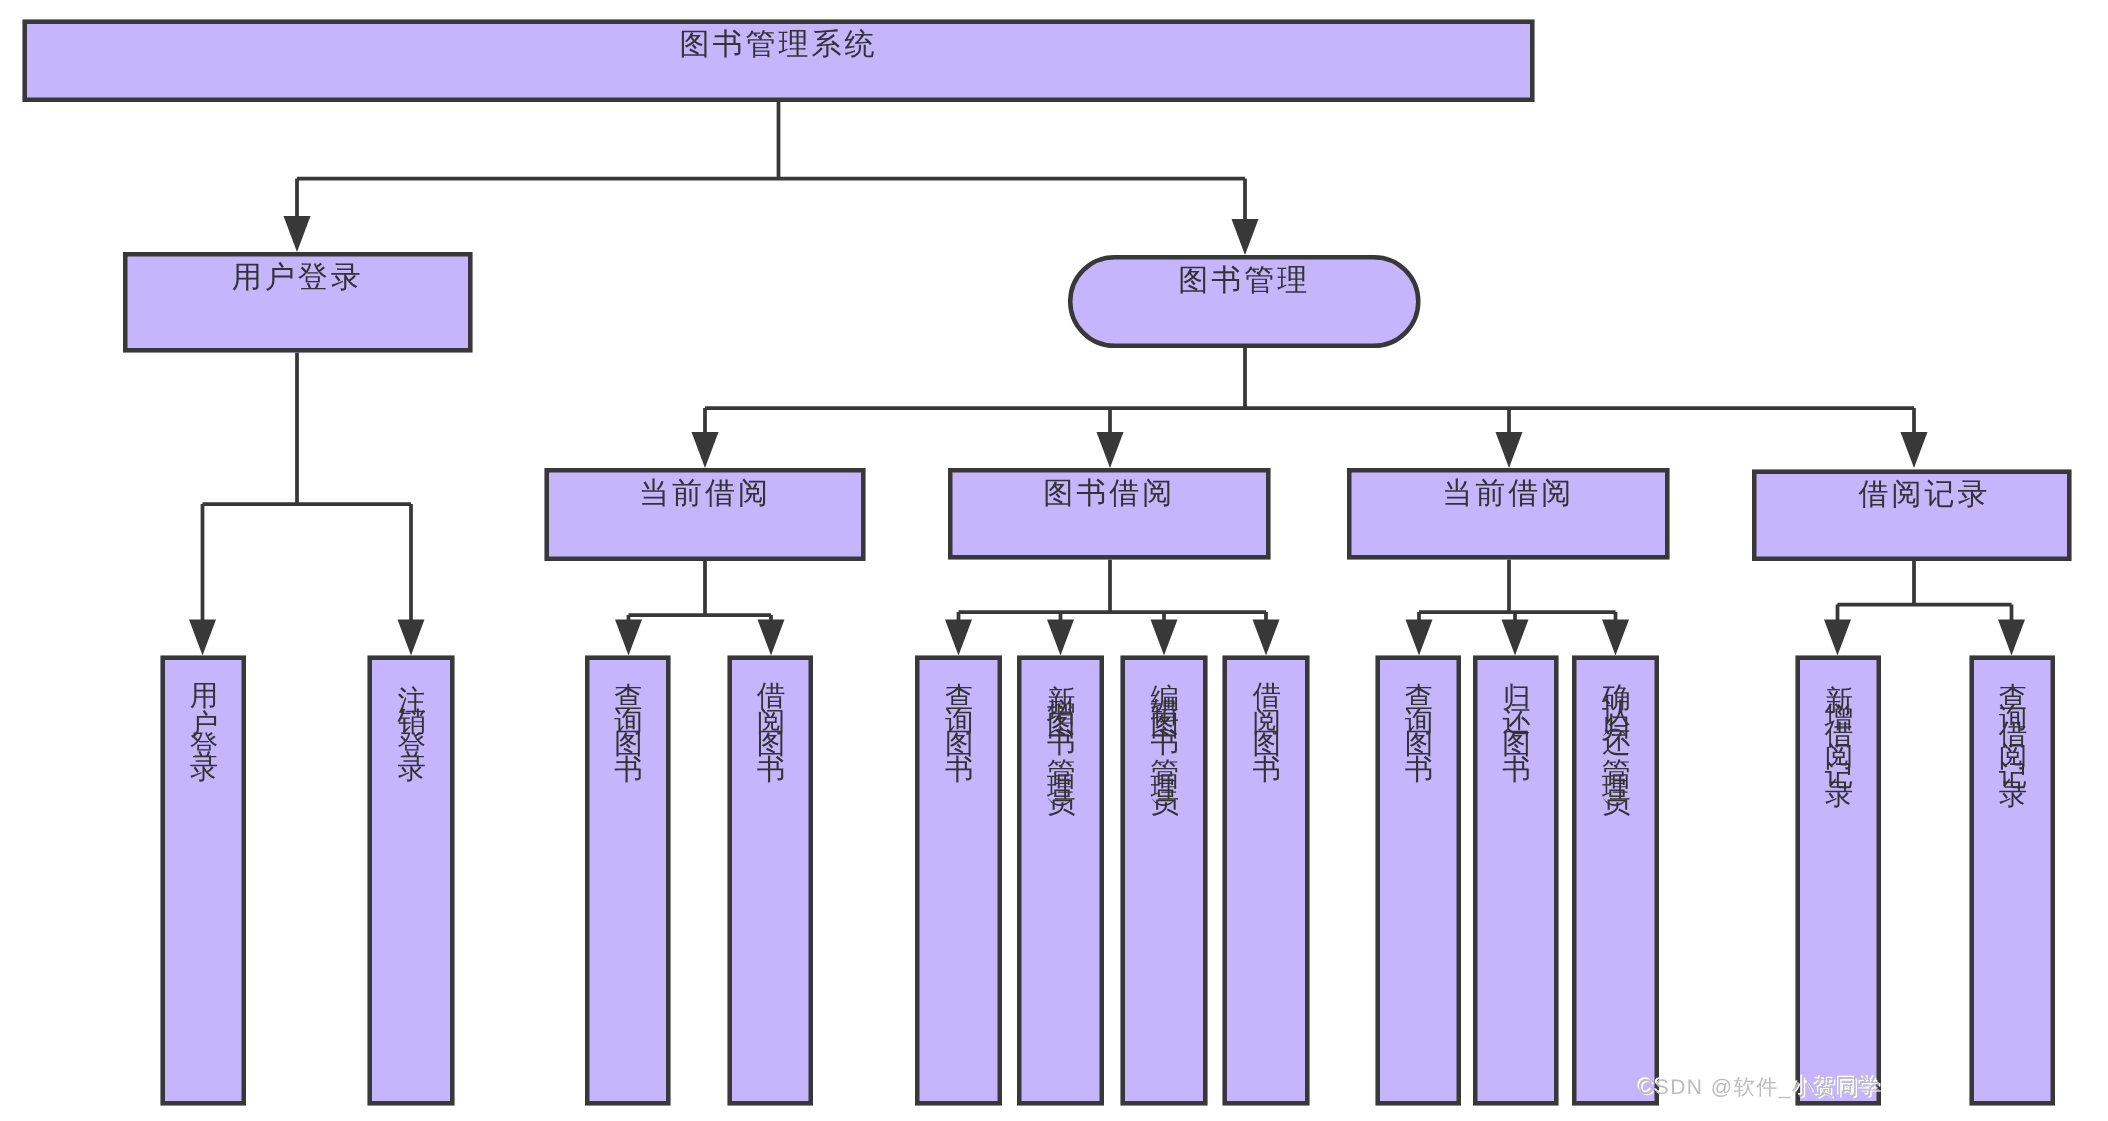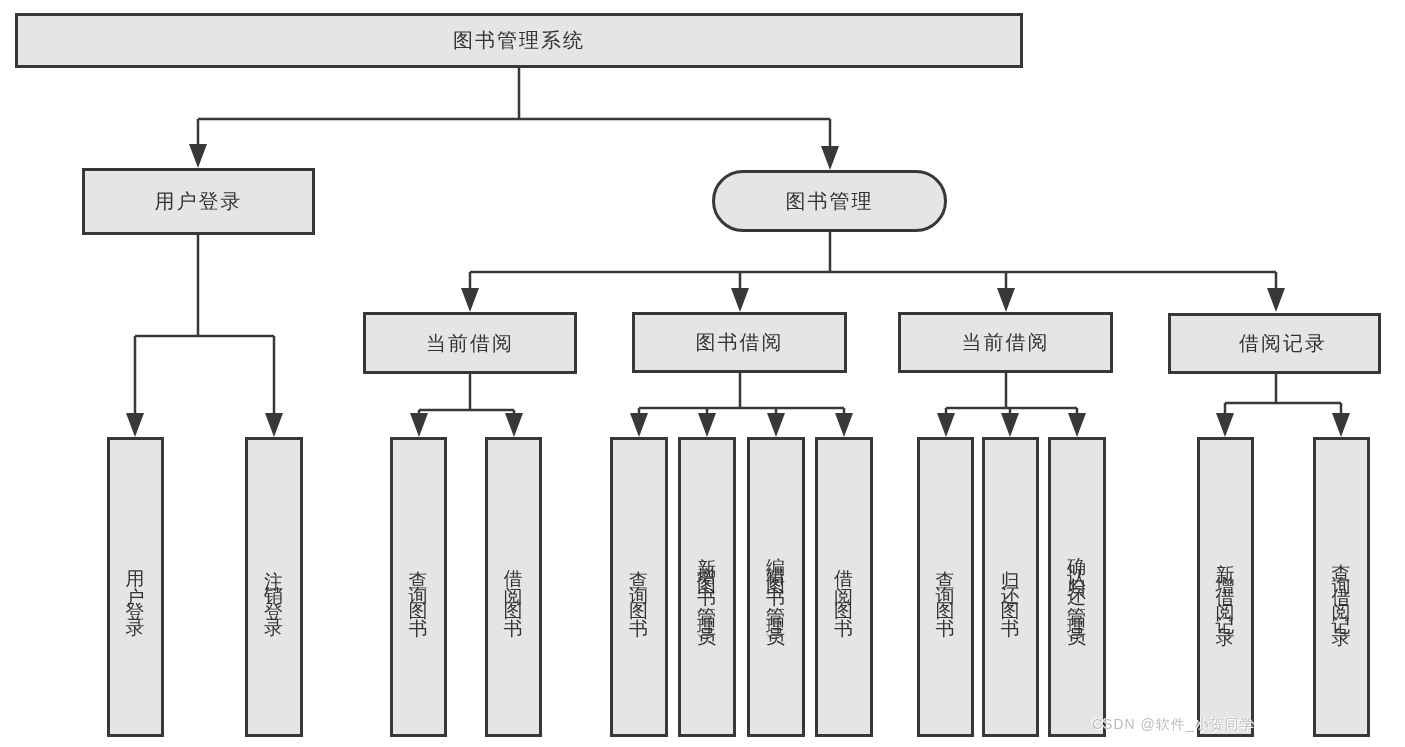--- a/index.html
+++ b/index.html
@@ -10,23 +10,23 @@
     background: #ffffff;
     font-family: "Liberation Sans", "DejaVu Sans", sans-serif;
     color: #333333;
     overflow: hidden;
   }
   svg.wires { position: absolute; left: 0; top: 0; z-index: 0; }
   .node {
     position: absolute;
     box-sizing: border-box;
     border: 3px solid #383838;
-    background: #e5e5e5;
+    background: #c4b5fd;
     display: flex;
-    align-items: center;
+    align-items: flex-start;
     justify-content: center;
     z-index: 1;
   }
   .hbox { font-size: 20px; letter-spacing: 2px; white-space: nowrap; }
   .vbox { font-size: 19px; }
   .vlabel {
     writing-mode: vertical-rl;
     text-orientation: mixed;
     letter-spacing: 16px;
     line-height: 1;

